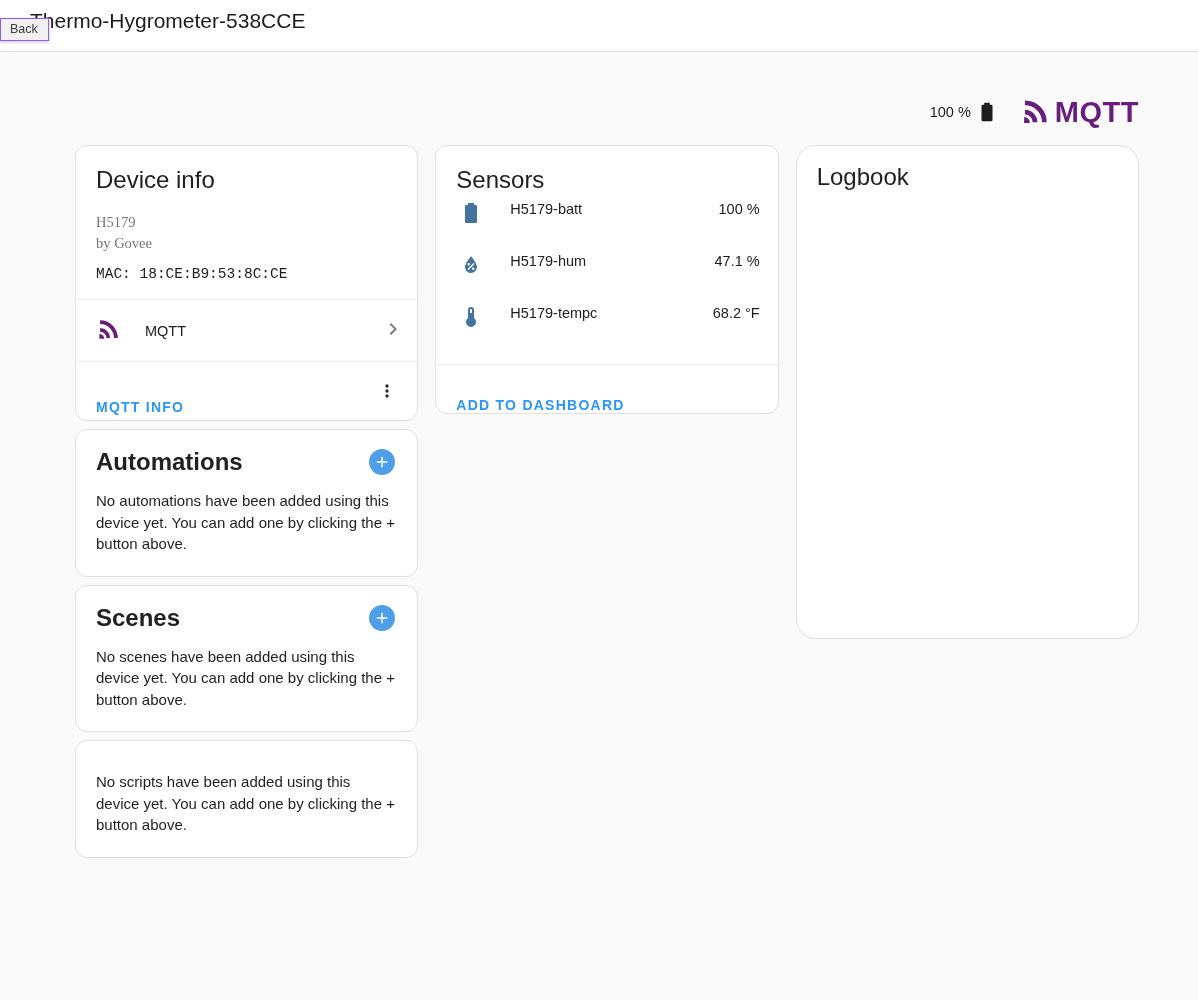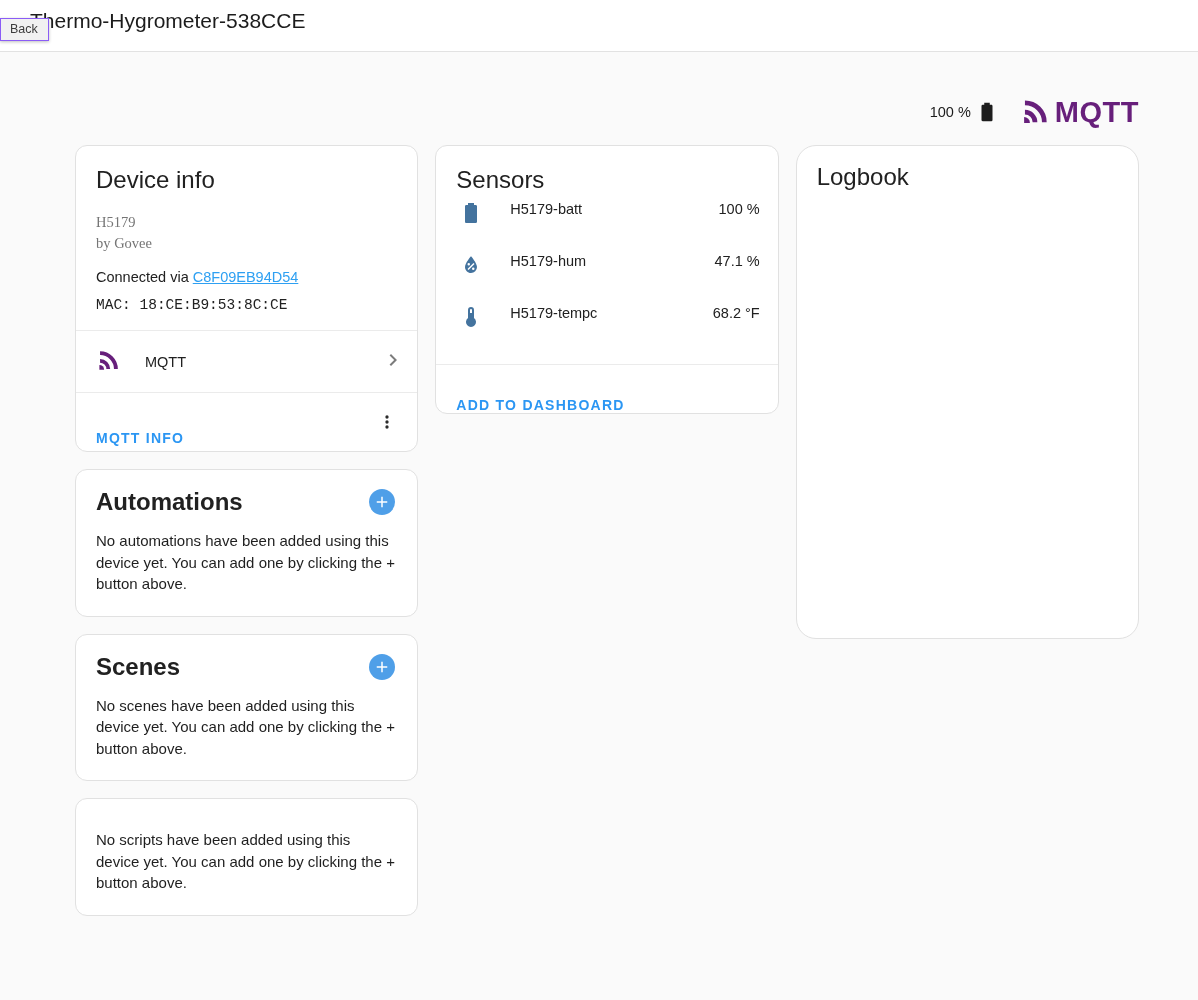--- a/index.html
+++ b/index.html
@@ -20,21 +20,21 @@
     display:flex; align-items:center; }
   .battery-text { font-size:14.5px; color:#1b1b1b; margin-right:5px; }
   .battery-glyph svg { display:block; }
   .mqtt-logo { display:flex; align-items:center; margin-left:22px; cursor:pointer; }
   .mqtt-logo .logo-text { font-size:29px; font-weight:bold; letter-spacing:.5px;
     color:#671f7b; margin-left:2px; }
 
   
   .grid { position:absolute; left:75px; top:145px; width:1064px;
     display:grid; grid-template-columns:repeat(3, 1fr); column-gap:17px; align-items:start; }
-  .col { display:flex; flex-direction:column; gap:17px; }
+  .col { display:flex; flex-direction:column; gap:8px; }
 
   .card { background:#ffffff; border:1px solid #e1e1e1; border-radius:12px;
     overflow:hidden; }
   .card-title { font-size:24px; line-height:30px; color:#212121; }
 
   
   .di-head { padding:19px 20px 0 20px; }
   .di-body { padding:0 20px; }
   .sec-text { color:#757575; font-size:14.5px; line-height:21px;font-family:Liberation Serif, serif; }
   .di-model { margin-top:17px; }
@@ -107,21 +107,20 @@
 
   <div class="col">
 
     <div class="card">
       <div class="di-head">
         <div class="card-title">Device info</div>
       </div>
       <div class="di-body">
         <div class="sec-text di-model">H5179</div>
         <div class="sec-text">by Govee</div>
-        <div class="di-line"><span>Connected via </span><a class="link">C8F09EB94D54</a></div>
         <div class="di-line mac">MAC: 18:CE:B9:53:8C:CE</div>
       </div>
       <div class="divider"></div>
       <div class="integration-row">
         <span>
           <svg width="27" height="27" viewBox="0 0 24 24">
             <path d="M3,21 L3,16.8 A4.2,4.2 0 0 1 7.2,21 Z" fill="#671f7b"></path>
             <path d="M3.6,13.2 A7.3,7.3 0 0 1 10.9,20.5" stroke="#671f7b" stroke-width="3.4" fill="none"></path>
             <path d="M3.6,6.4 A14.1,14.1 0 0 1 17.7,20.5" stroke="#671f7b" stroke-width="3.4" fill="none"></path>
           </svg>

